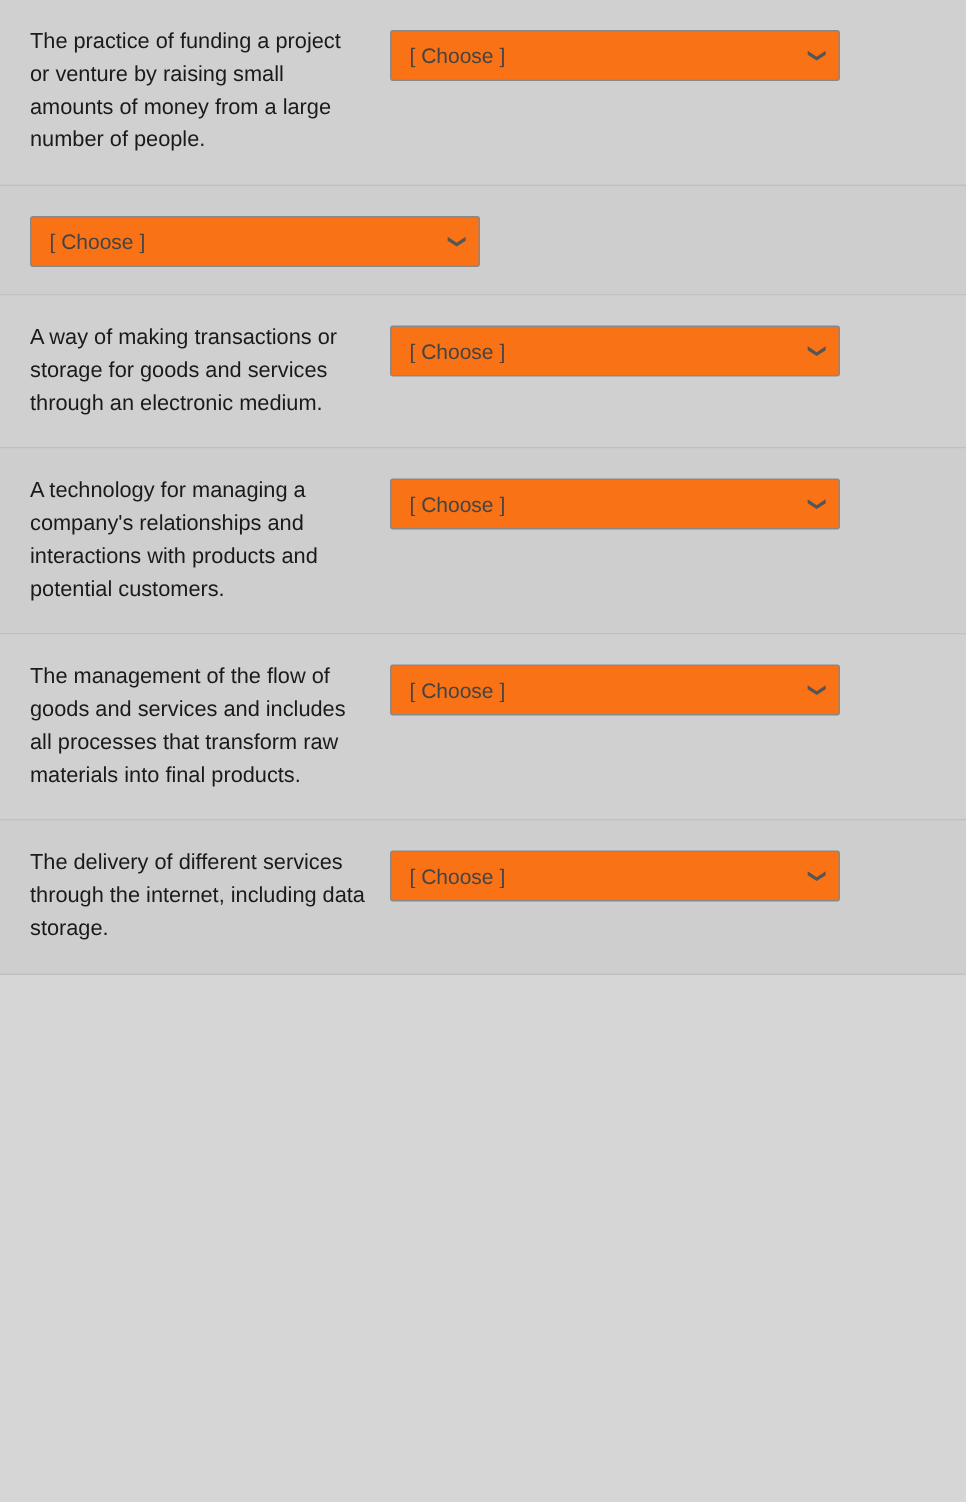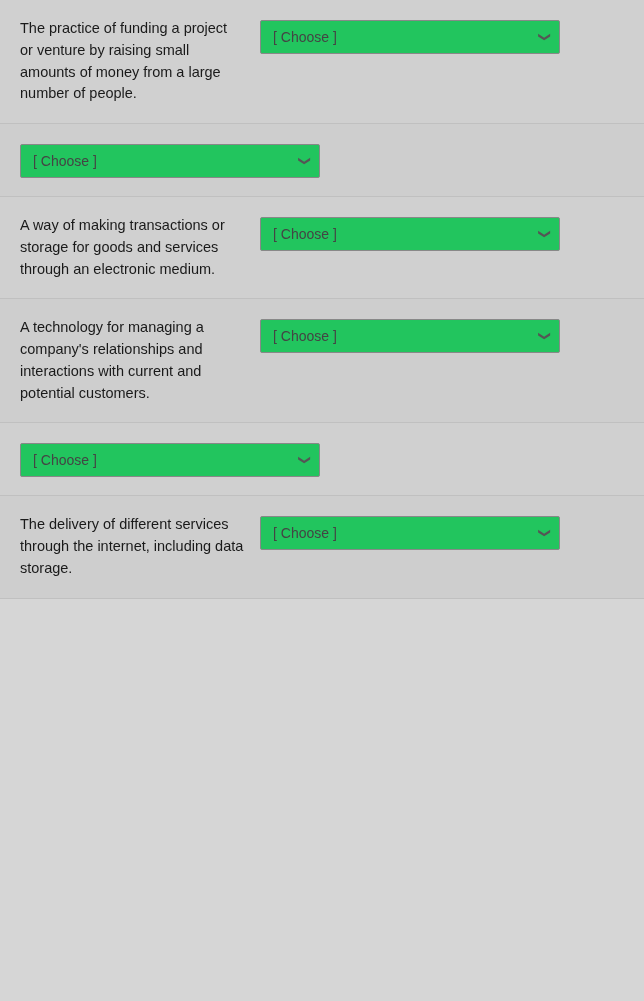--- a/index.html
+++ b/index.html
@@ -51,21 +51,21 @@
       flex: 1;
       display: flex;
       align-items: flex-start;
       padding-top: 2px;
     }
 
     .select-box {
       width: 100%;
       max-width: 300px;
       border: 1.5px solid #888;
-      background-color: #22c55e;
+      background-color: #f97316;
       padding: 8px 32px 8px 12px;
       font-size: 14px;
       color: #444;
       appearance: none;
       -webkit-appearance: none;
       cursor: pointer;
       position: relative;
       border-radius: 2px;
     }
 
@@ -101,26 +101,27 @@
         <div class="select-container"><select class="select-box"><option value="[ Choose ]">[ Choose ]</option><option value="Crowdfunding">Crowdfunding</option><option value="Geo-targeting">Geo-targeting</option><option value="E-commerce">E-commerce</option><option value="CRM">CRM</option><option value="Supply Chain Management">Supply Chain Management</option><option value="Cloud Computing">Cloud Computing</option></select></div>
       </div>
     </div>
     <div class="row">
       <div class="description">A way of making transactions or storage for goods and services through an electronic medium.</div>
       <div class="select-wrapper">
         <div class="select-container"><select class="select-box"><option value="[ Choose ]">[ Choose ]</option><option value="Crowdfunding">Crowdfunding</option><option value="Geo-targeting">Geo-targeting</option><option value="E-commerce">E-commerce</option><option value="CRM">CRM</option><option value="Supply Chain Management">Supply Chain Management</option><option value="Cloud Computing">Cloud Computing</option></select></div>
       </div>
     </div>
     <div class="row">
-      <div class="description">A technology for managing a company's relationships and interactions with current and potential customers.</div>
+      <div class="description">A technology for managing a company's relationships and interactions with products and potential customers.</div>
       <div class="select-wrapper">
         <div class="select-container"><select class="select-box"><option value="[ Choose ]">[ Choose ]</option><option value="Crowdfunding">Crowdfunding</option><option value="Geo-targeting">Geo-targeting</option><option value="E-commerce">E-commerce</option><option value="CRM">CRM</option><option value="Supply Chain Management">Supply Chain Management</option><option value="Cloud Computing">Cloud Computing</option></select></div>
       </div>
     </div>
     <div class="row">
+      <div class="description">The management of the flow of goods and services and includes all processes that transform raw materials into final products.</div>
       <div class="select-wrapper">
         <div class="select-container"><select class="select-box"><option value="[ Choose ]">[ Choose ]</option><option value="Crowdfunding">Crowdfunding</option><option value="Geo-targeting">Geo-targeting</option><option value="E-commerce">E-commerce</option><option value="CRM">CRM</option><option value="Supply Chain Management">Supply Chain Management</option><option value="Cloud Computing">Cloud Computing</option></select></div>
       </div>
     </div>
     <div class="row">
       <div class="description">The delivery of different services through the internet, including data storage.</div>
       <div class="select-wrapper">
         <div class="select-container"><select class="select-box"><option value="[ Choose ]">[ Choose ]</option><option value="Crowdfunding">Crowdfunding</option><option value="Geo-targeting">Geo-targeting</option><option value="E-commerce">E-commerce</option><option value="CRM">CRM</option><option value="Supply Chain Management">Supply Chain Management</option><option value="Cloud Computing">Cloud Computing</option></select></div>
       </div>
     </div>

